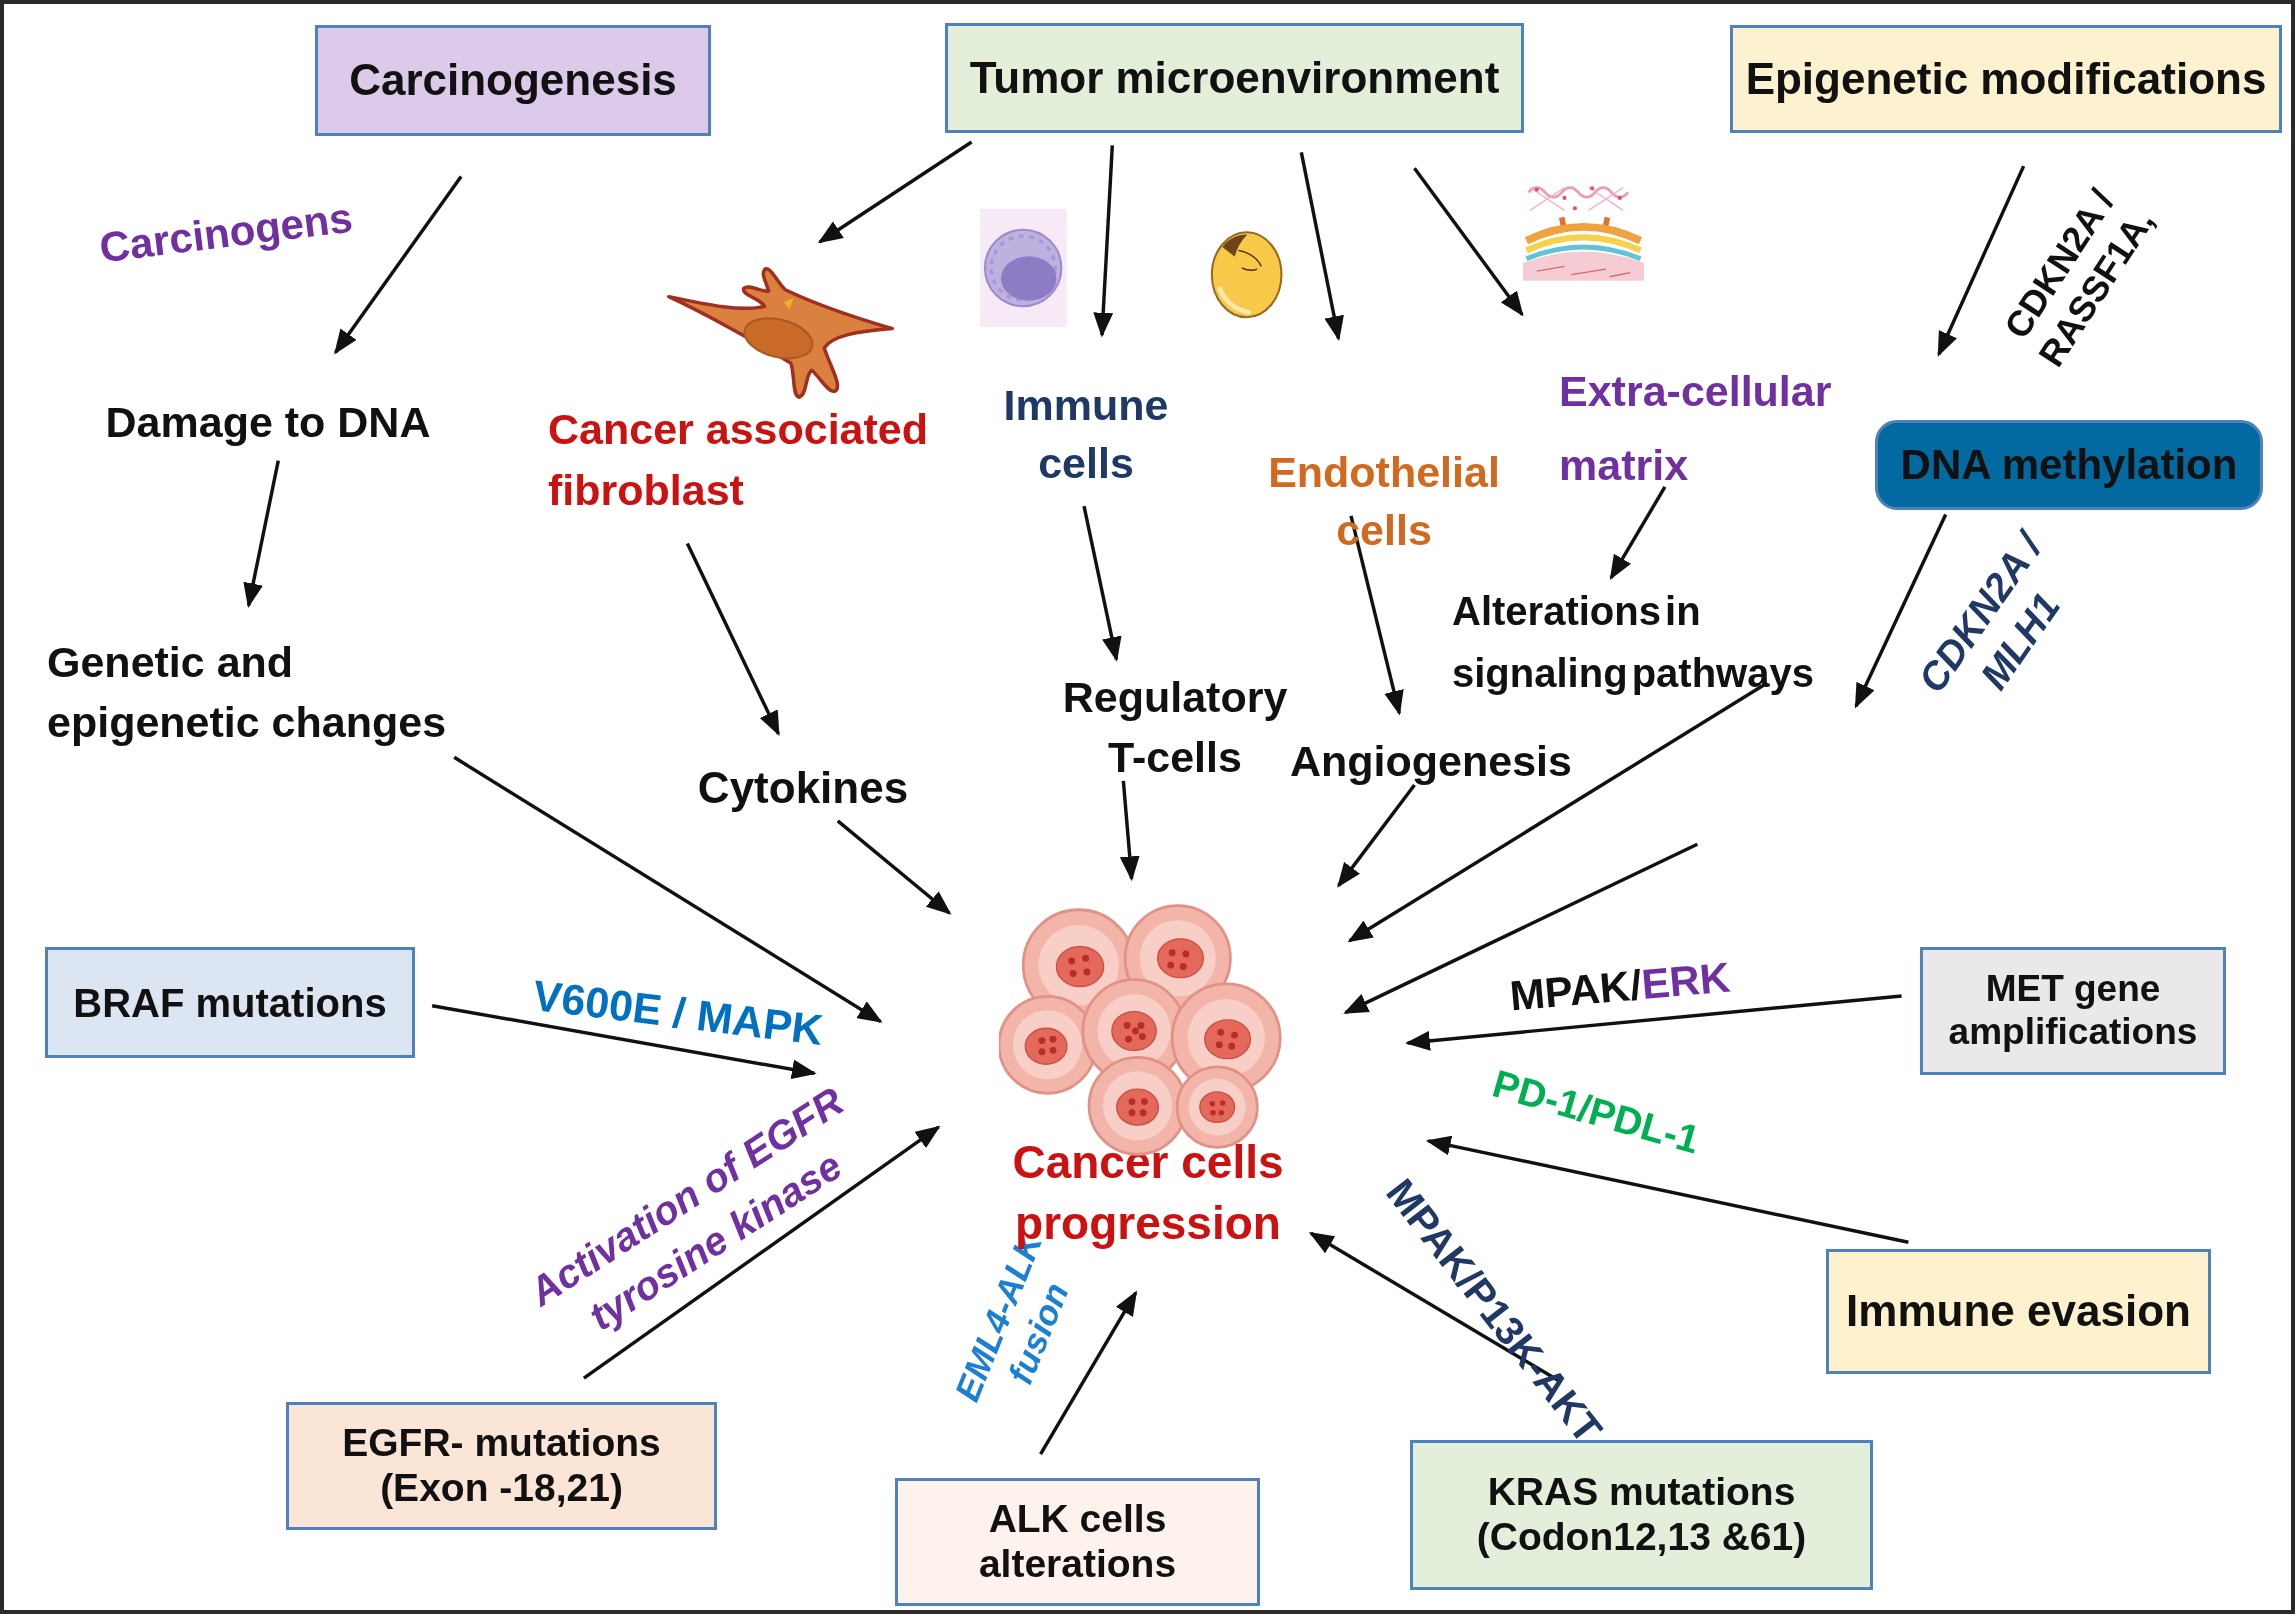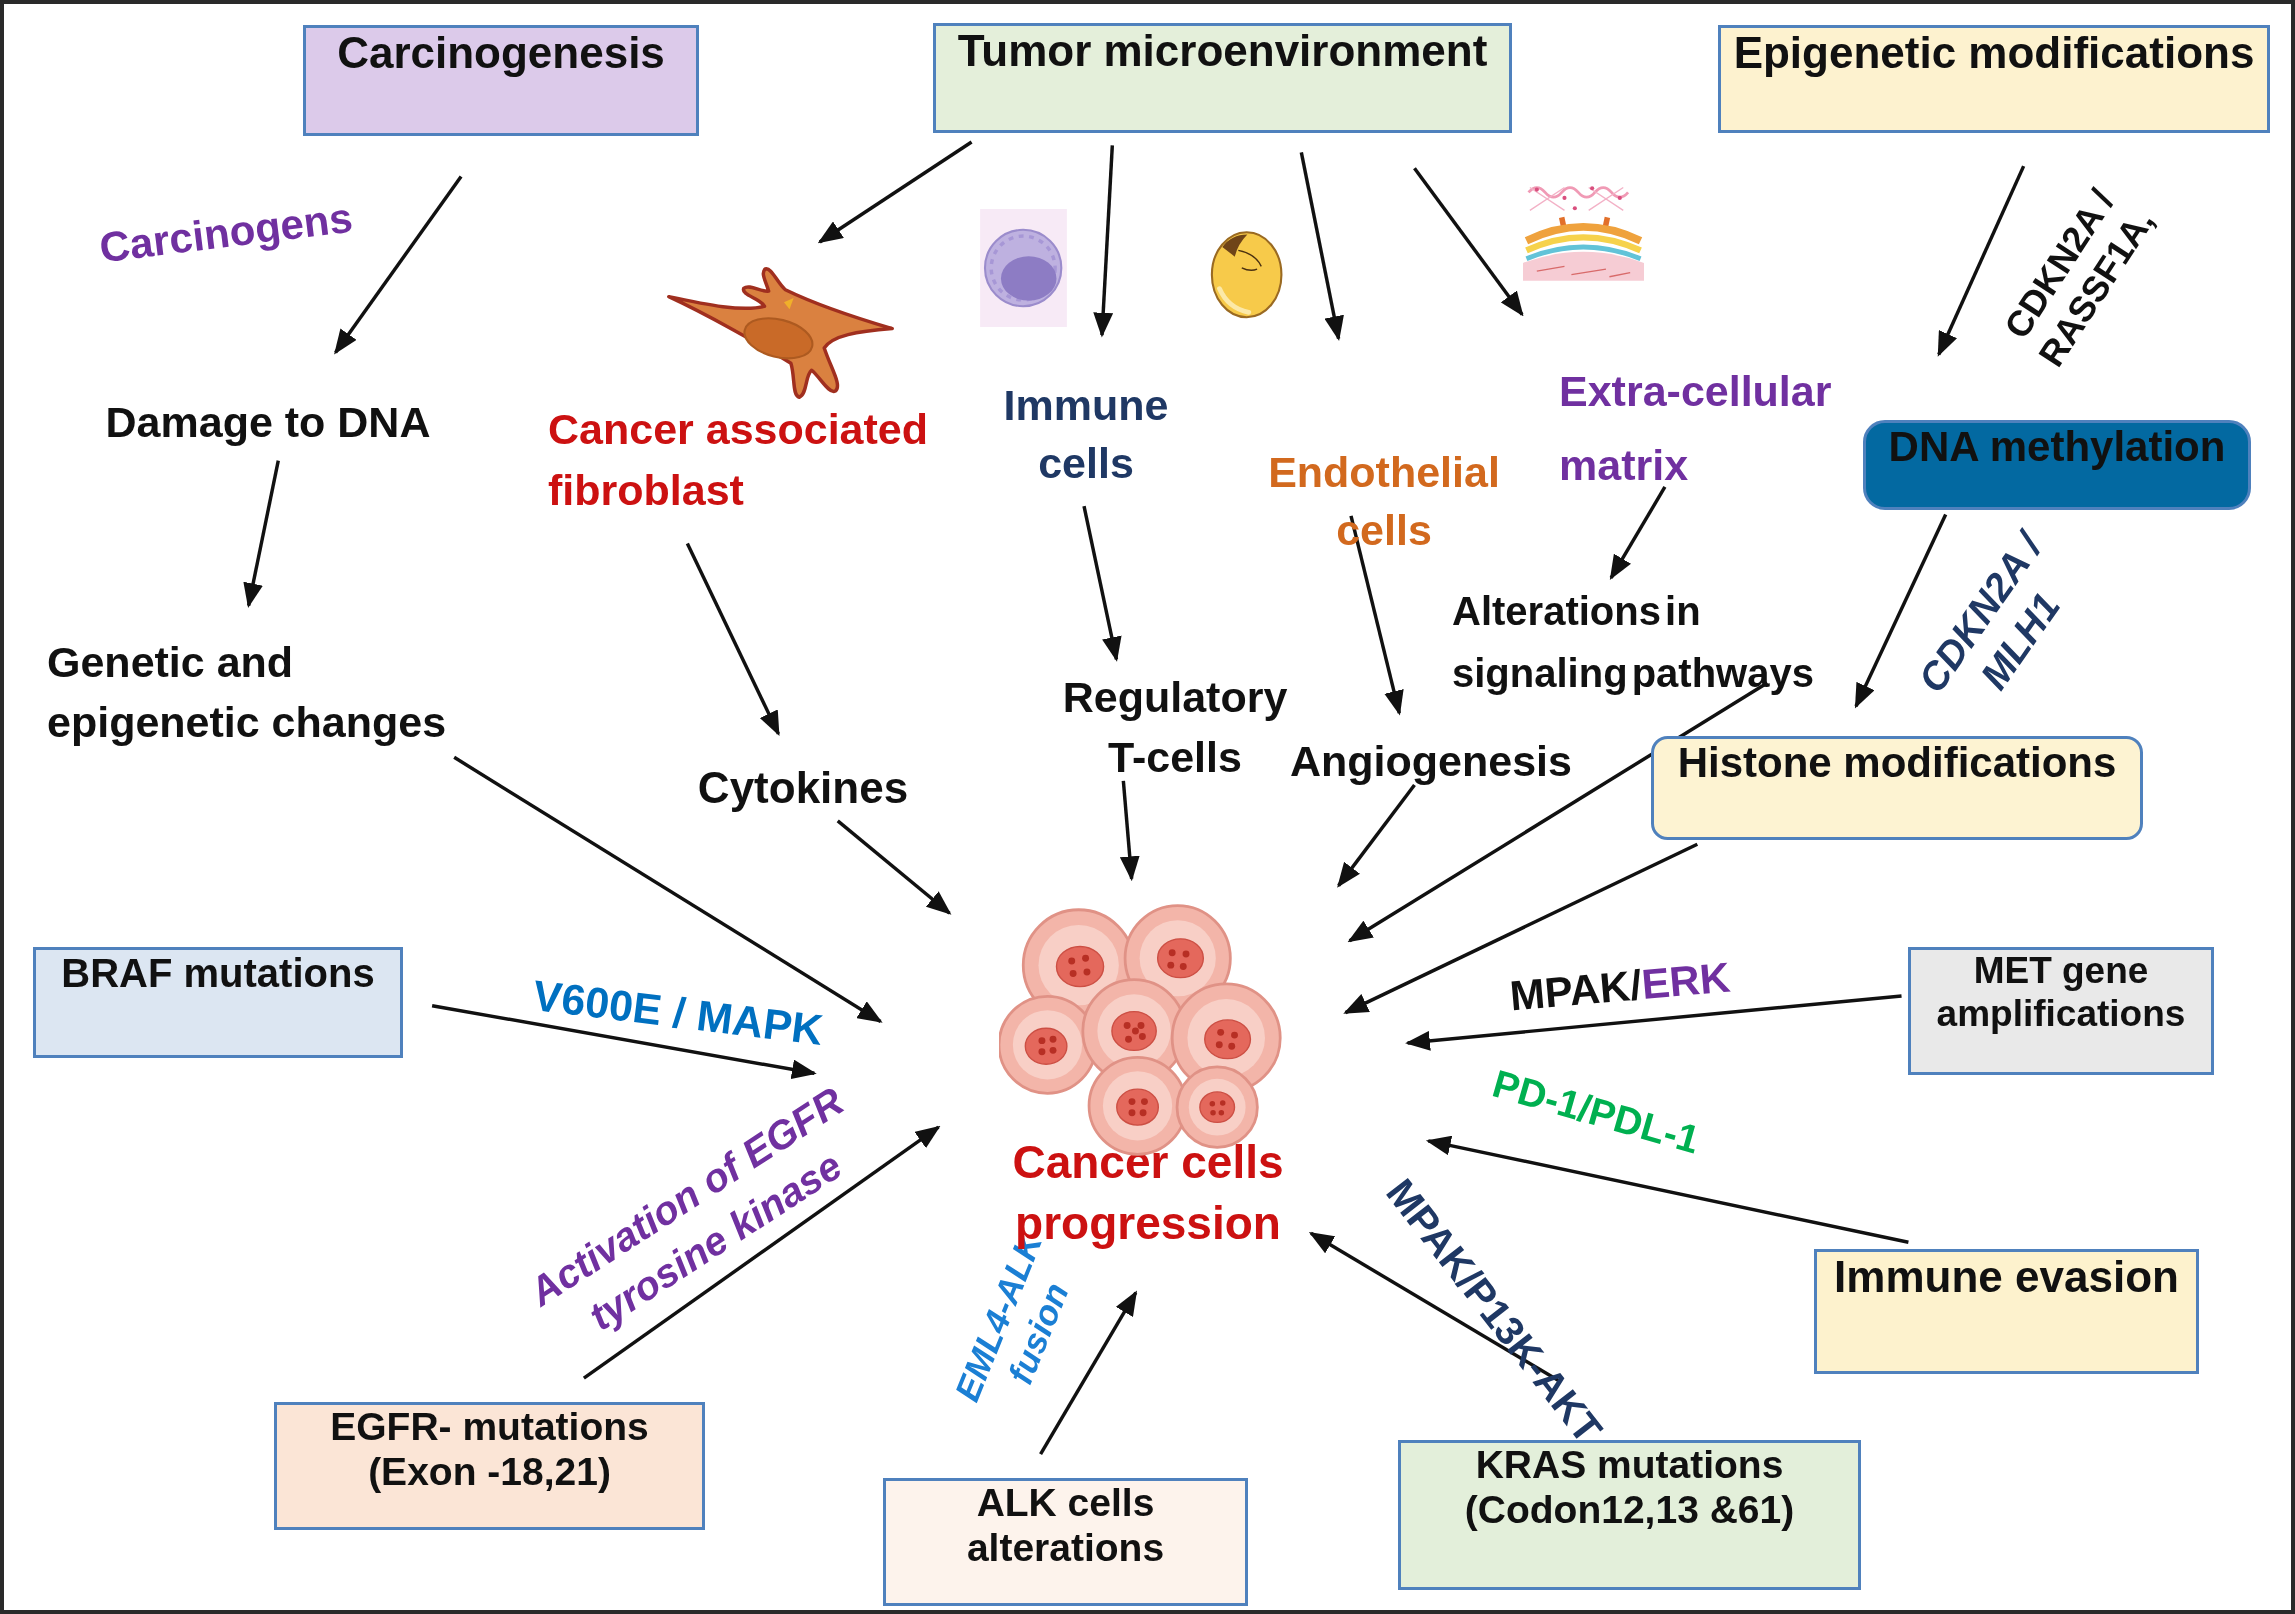--- a/index.html
+++ b/index.html
@@ -3,22 +3,22 @@
 <meta charset="utf-8">
 <style>
   html,body{margin:0;padding:0;background:#fff;}
   .stage{
     position:relative;width:2295px;height:1614px;background:#ffffff;
     border:4.9px solid #2a2a2a;box-sizing:border-box;overflow:hidden;
     font-family:"Liberation Sans", sans-serif;font-weight:bold;color:#111;
   }
   .arrow-layer{position:absolute;left:0;top:0;width:100%;height:100%;}
   .box{
-    position:absolute;display:flex;flex-direction:column;align-items:center;justify-content:flex-start;
-    border:3.5px solid #4f81bd;box-sizing:border-box;text-align:center;line-height:1.15;
+    position:absolute;display:flex;flex-direction:column;align-items:center;justify-content:center;
+    border:3.5px solid #4f81bd;box-sizing:border-box;text-align:center;line-height:1.15;margin-left:12px;
   }
   .lbl{position:absolute;white-space:nowrap;}
   .ctr{transform:translate(-50%,-50%);}
   .two{text-align:center;}
   .illus{position:absolute;}
   
   .f-carc{background:#dccaea;} .f-tme{background:#e4efda;} .f-epi{background:#fdf2cf;}
   .f-dna{background:#0369a1;border-radius:22px;} .f-his{background:#fdf3d2;border-radius:16.6px;}
   .f-braf{background:#dce6f2;} .f-met{background:#e9e9e9;} .f-imev{background:#fdf2cd;}
   .f-egfr{background:#fbe5d6;} .f-alk{background:#fdf3ec;} .f-kras{background:#e3efda;}
@@ -73,23 +73,20 @@
   <div class="box f-tme" style="left:929px;top:19.4px;width:579px;height:110px;font-size:44px;">
     <span>Tumor microenvironment</span>
   </div>
   <div class="box f-epi" style="left:1714px;top:21px;width:552px;height:108px;font-size:44px;">
     <span>Epigenetic modifications</span>
   </div>
 
   <div class="box f-dna" style="left:1859px;top:416px;width:388px;height:90px;font-size:42px;">
     <span>DNA methylation</span>
   </div>
-  <div class="box f-his" style="left:1647px;top:732px;width:492px;height:104px;font-size:42px;">
-    <span>Histone modifications</span>
-  </div>
   <div class="box f-braf" style="left:29px;top:943px;width:370px;height:111px;font-size:40px;">
     <span>BRAF mutations</span>
   </div>
   <div class="box f-met" style="left:1904px;top:943px;width:306px;height:128px;font-size:37px;">
     <span>MET gene</span>
     <span>amplifications</span>
   </div>
   <div class="box f-imev" style="left:1810px;top:1245px;width:385px;height:125px;font-size:44px;">
     <span>Immune evasion</span>
   </div>

